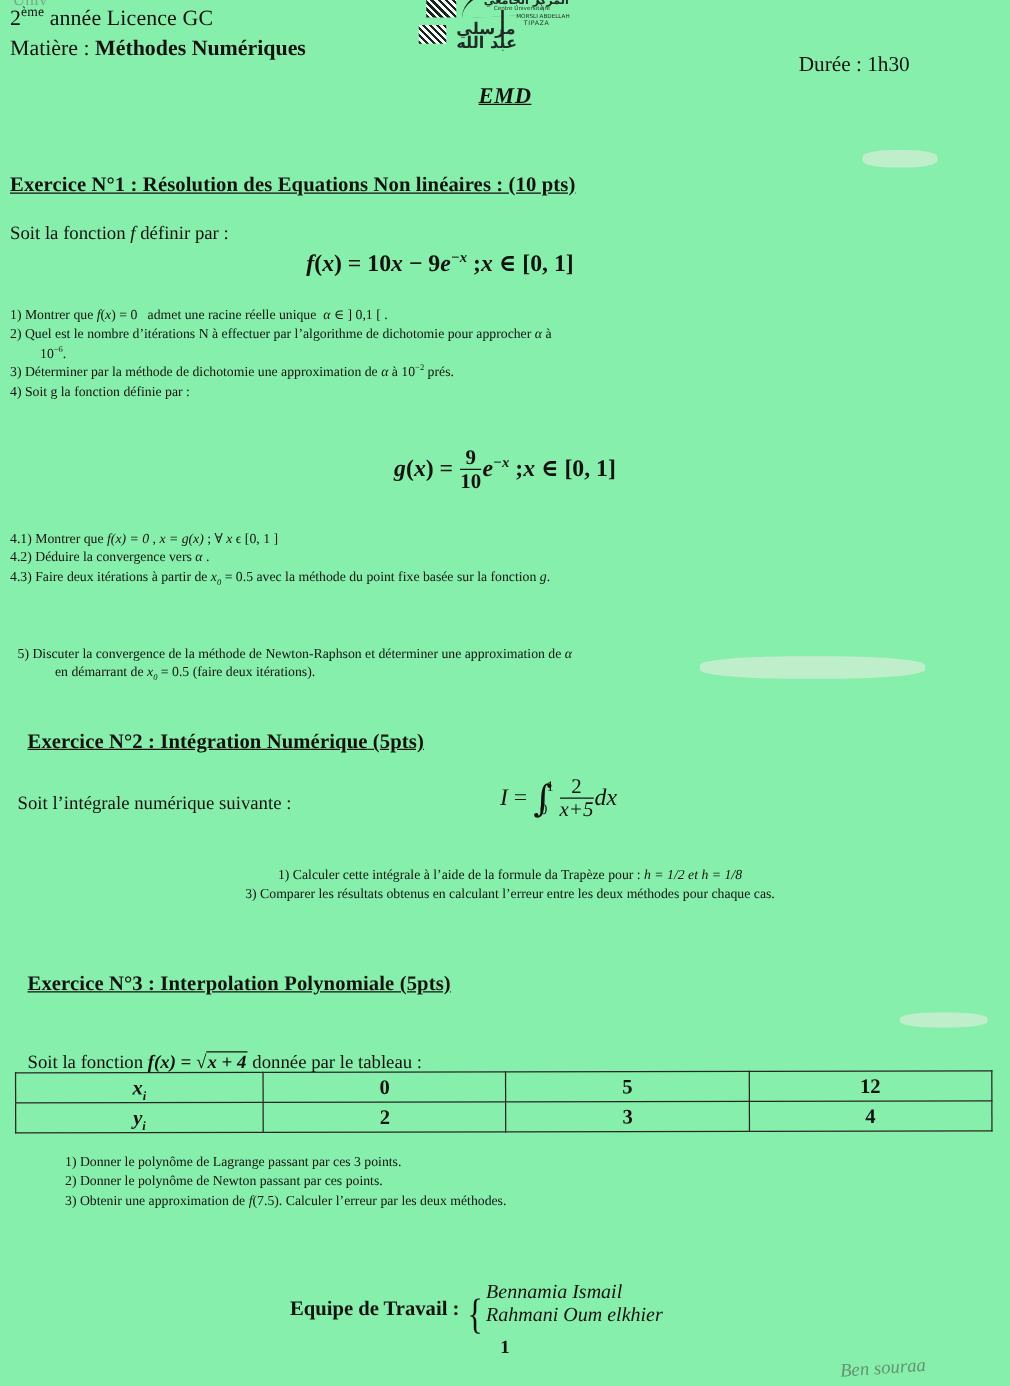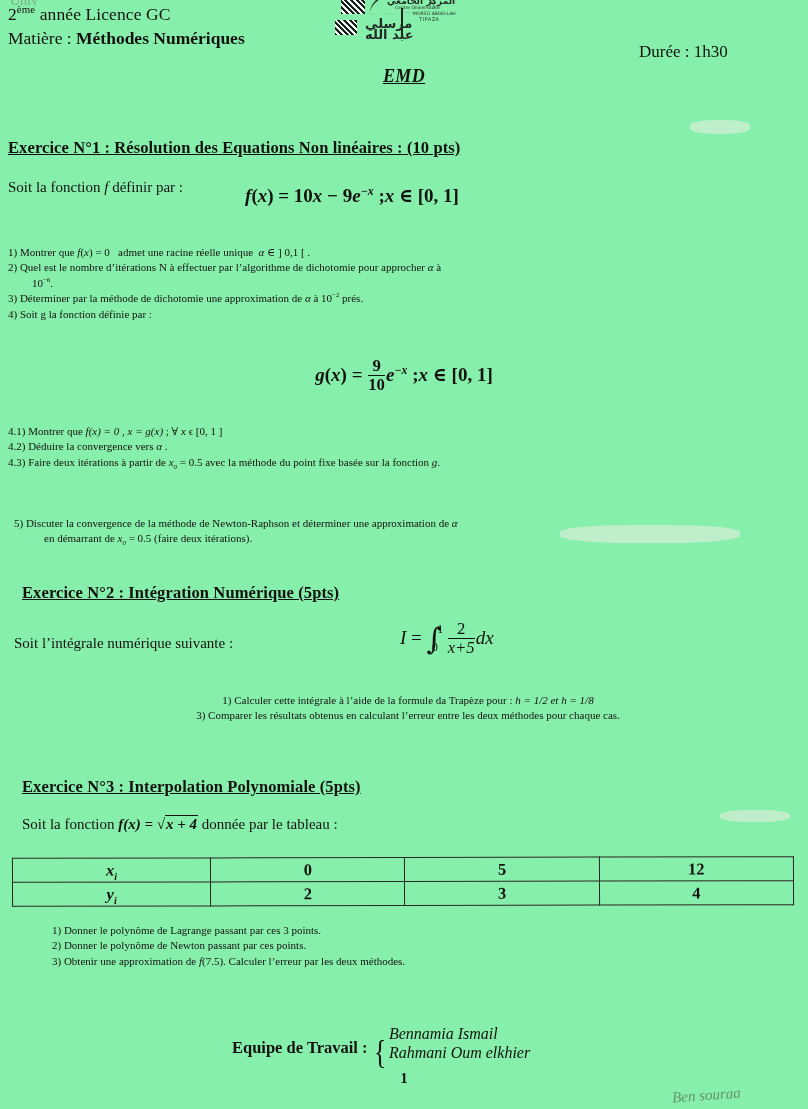--- a/index.html
+++ b/index.html
@@ -98,25 +98,25 @@
     letter-spacing: .1px;
   }
   .ex1-title { left: 8px; top: 138px; }
   .ex2-title { left: 22px; top: 583px; }
   .ex3-title { left: 22px; top: 777px; }
 
   
   .para { font-size: 15px; line-height: 1.32; }
   .intro1 { left: 8px; top: 178px; }
   .intro2 { left: 14px; top: 634px; }
-  .intro3 { left: 22px; top: 815px; }
+  .intro3 { left: 22px; top: 841px; }
 
   
   .eqbox { text-align: center; font-size: 19px; }
-  .eq1 { left: 0; top: 184px; width: 704px; }
+  .eq1 { left: 0; top: 200px; width: 704px; }
   .eq2 { left: 0; top: 357px; width: 808px; }
   .eq3 { left: 400px; top: 620px; width: 300px; text-align: left; }
 
   
   .frac {
     display: inline-block;
     vertical-align: -0.45em;
     text-align: center;
     line-height: 1.05;
     margin: 0 1px;

